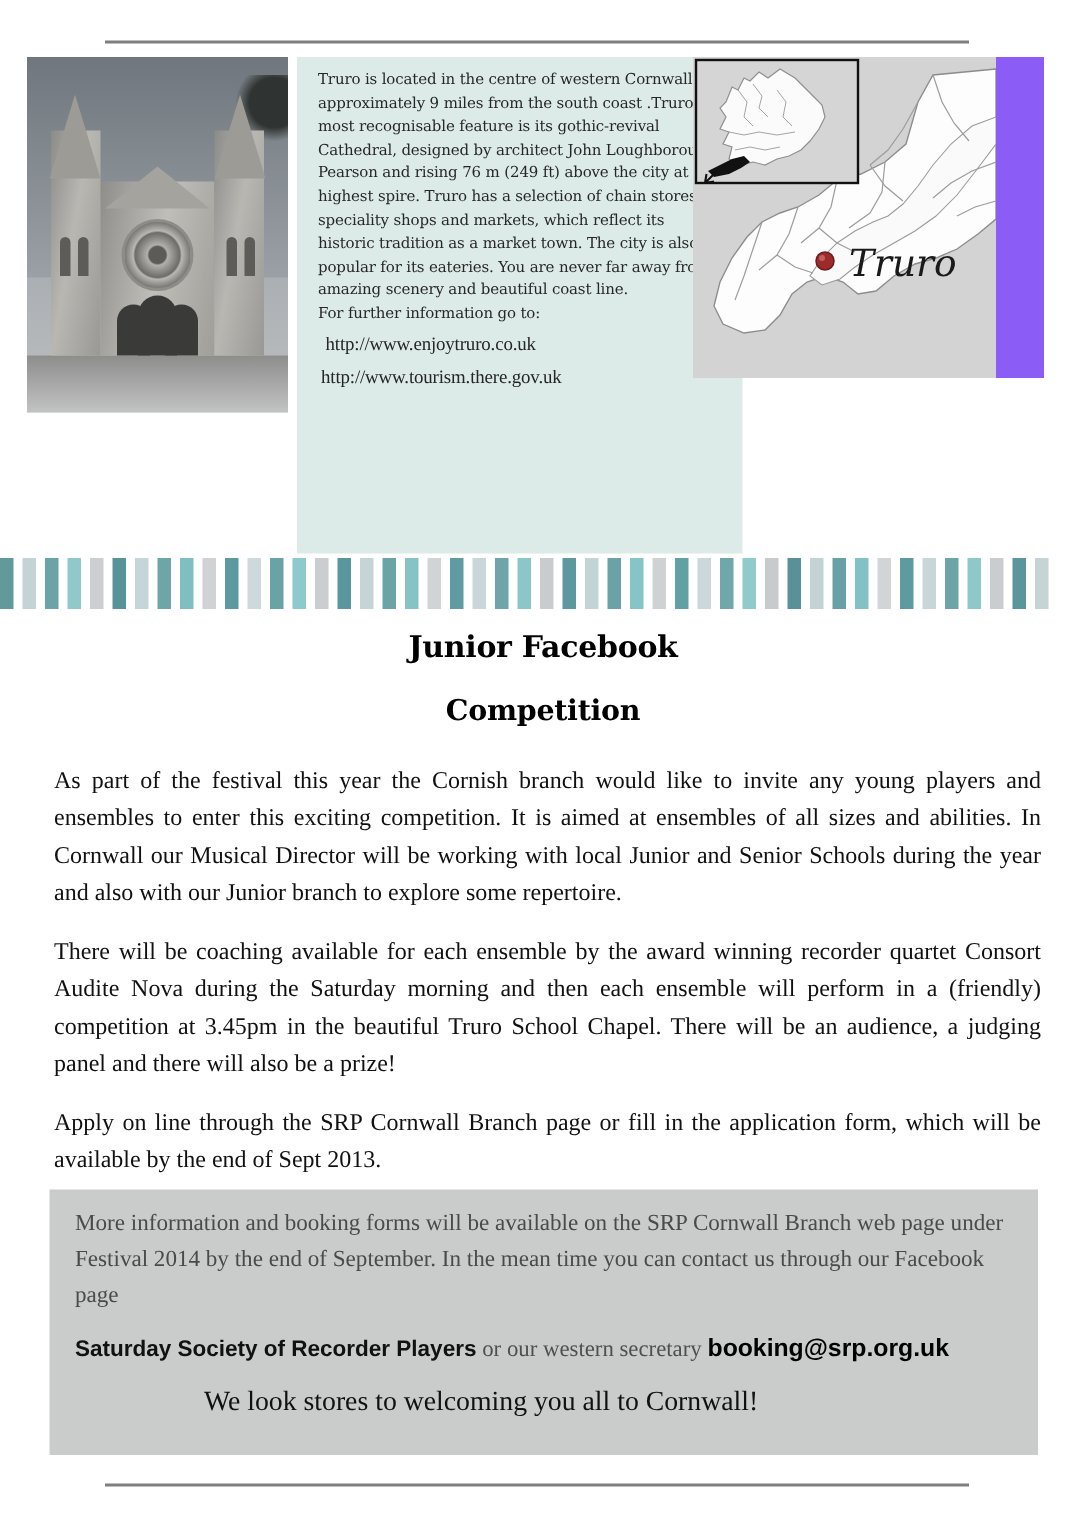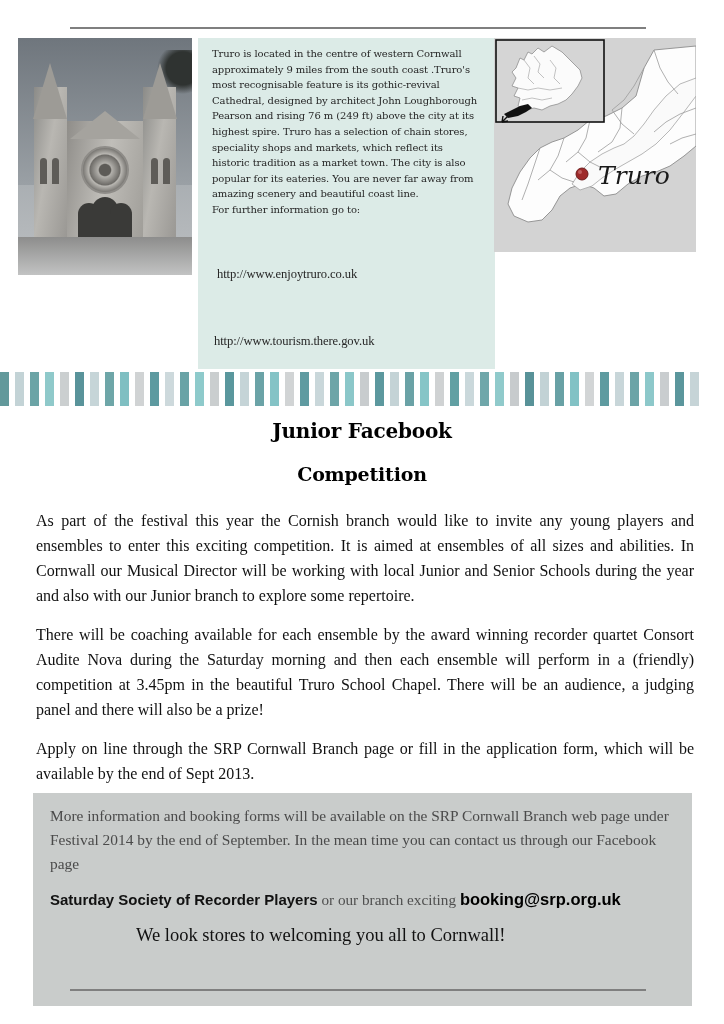--- a/index.html
+++ b/index.html
@@ -134,30 +134,29 @@
     font-size: 10px;
     line-height: 15.6px;
     color: #262626;
     letter-spacing: -0.1px;
   }
   .infobox p.url {
     font-family: "Liberation Serif", serif;
     font-size: 12.6px;
     line-height: 22px;
     padding-left: 5px;
-    margin-top: 45px;
   }
   .infobox p.url.second { padding-left: 2px; }
 
   
   .map {
     position: absolute;
     right: 0;
     top: 0;
-    width: 202px;
+    width: 234px;
     height: 214px;
     background: #8b5cf6;
     overflow: hidden;
   }
   .map svg { display: block; }
 
   
   .band {
     position: absolute;
     left: 0;
@@ -200,21 +199,21 @@
     text-justify: inter-word;
   }
   .body-copy p:last-child { margin-bottom: 0; }
 
   
   .greybox {
     position: absolute;
     left: 33px;
     top: 793px;
     width: 659px;
-    height: 213px;
+    height: 177px;
     background: #c9cccb;
     box-sizing: border-box;
     padding: 11px 17px 0 17px;
   }
   .greybox .intro {
     margin: 0;
     font-family: "Liberation Serif", serif;
     font-size: 15.4px;
     line-height: 24px;
     color: #4a4a4a;
@@ -391,19 +390,19 @@
 <div class="body-copy">
   <p>As part of the festival this year the Cornish branch would like to invite any young players and ensembles to enter this exciting competition.  It is aimed at ensembles of all sizes and abilities.  In Cornwall our Musical Director will be working with local Junior and Senior Schools during the year and also with our Junior branch to explore some repertoire.</p>
   <p>There will be coaching available for each ensemble by the award winning recorder quartet Consort Audite Nova during the Saturday morning  and then each ensemble will perform in a (friendly) competition at 3.45pm in the beautiful Truro School Chapel.  There will be an audience, a judging panel and there will also be a prize!</p>
   <p>Apply on line through the SRP Cornwall Branch page or fill in the application form, which will be available by the end of Sept 2013.</p>
 </div>
 
 <div class="greybox">
   <p class="intro">More information and booking forms will be available on the SRP Cornwall Branch web page under Festival 2014 by the end of September.  In the mean time you can contact us through our Facebook page</p>
   <p class="contact-line">
     <span class="bold-sans">Saturday Society of Recorder Players</span>
-    <span class="mid">or our branch exciting</span>
+    <span class="mid">or our western secretary</span>
     <span class="email">booking@srp.org.uk</span>
   </p>
   <p class="closing">We look stores to welcoming you all to Cornwall!</p>
 </div>
 
 <div class="rule bottom"></div>
 
 </body></html>

